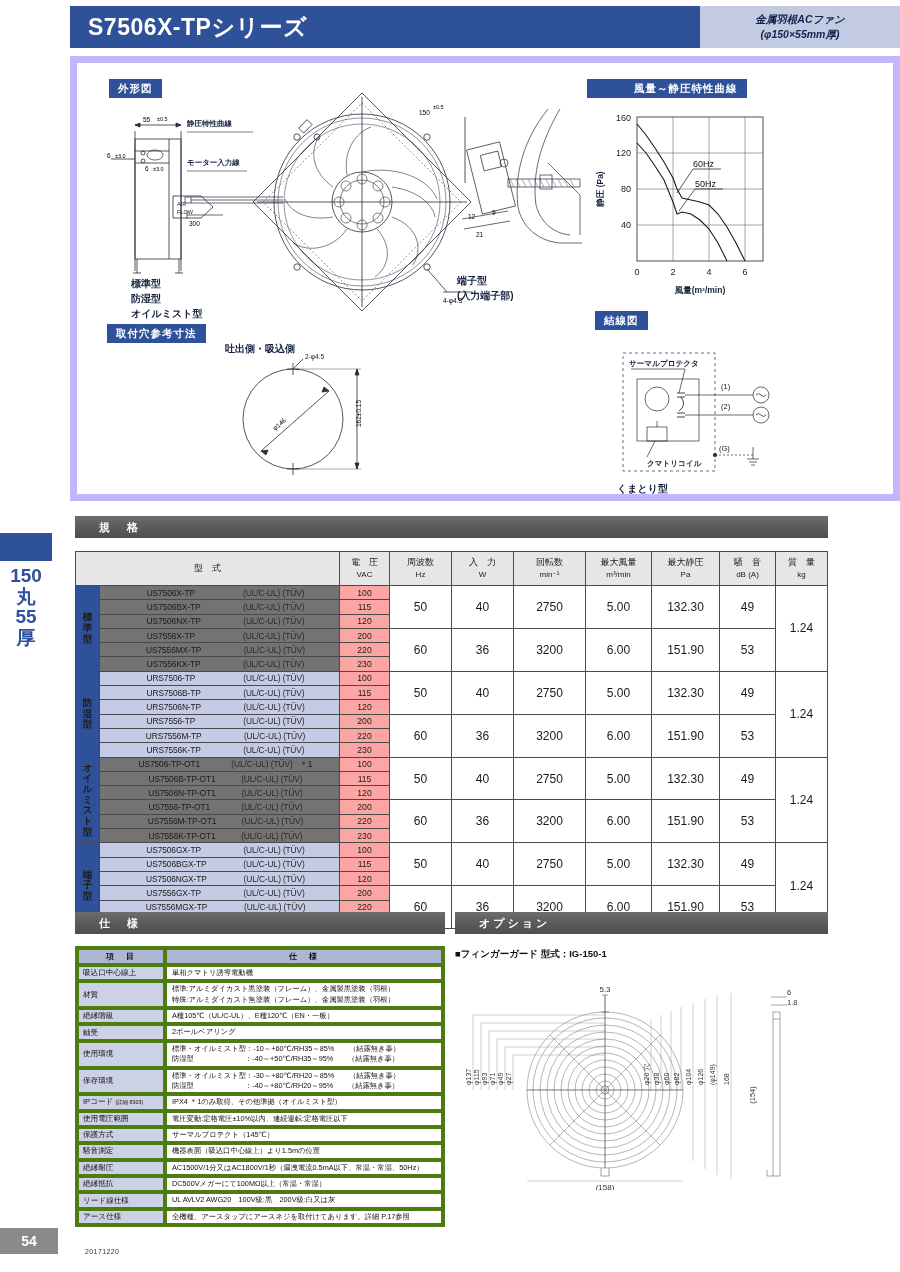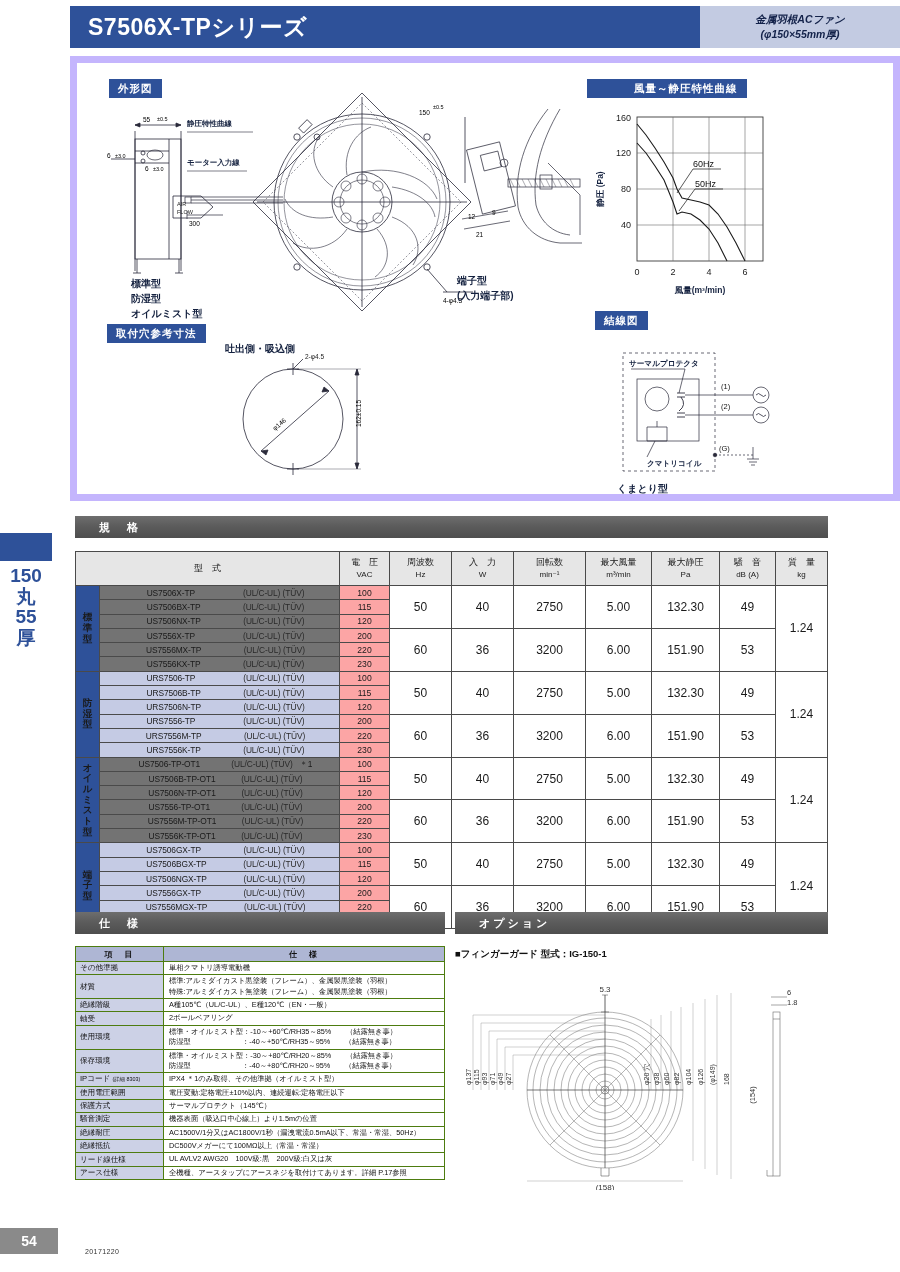--- a/index.html
+++ b/index.html
@@ -100,21 +100,21 @@
   .shade-dark { background:#737373;margin-top:27px; }
   .shade-light { background:#c5cbe4; }
   .v-cell { width:50px; background:#fca5a5; font-size:8.6px; }
   .num-cell { font-size:12px; }
 
   
   .spec2 {
     position:absolute; left:75px; top:946px; width:370px;
     border-collapse:collapse; font-size:7.3px;
   }
-  .spec2 th, .spec2 td { border:1px solid #4d7c0f; padding:1px 3px; color:#111; }
+  .spec2 th, .spec2 td { border:4px solid #4d7c0f; padding:1px 3px; color:#111; }
   .spec2 th { background:#aeb6d4; font-weight:bold; text-align:center; font-size:8px; letter-spacing:2px; height:15px;}
   .spec2 td.k { background:#ccd1e6; width:88px; font-size:7.6px; padding-left:4px; }
   .spec2 td.v { background:#fff; font-size:7.3px; line-height:1.42; padding-left:5px;}
   .spec2 td.k small { font-size:5.4px; }
 
   
   .opt-title { position:absolute; left:455px; top:948px; font-size:9.5px; font-weight:bold; color:#111; }
 
   
   .pagebox {
@@ -620,21 +620,21 @@
 
 <table class="spec2">
   <thead>
     <tr>
       <th>項　目</th>
       <th>仕　様</th>
     </tr>
   </thead>
   <tbody id="detail-body">
       <tr>
-        <td class="k">その他準拠</td>
+        <td class="k">吸込口中心線上</td>
         <td class="v">
           <div>単相クマトリ誘導電動機</div>
         </td>
       </tr>
       <tr>
         <td class="k">材質</td>
         <td class="v">
           <div>標準:アルミダイカスト黒塗装（フレーム）、金属製黒塗装（羽根）</div>
           <div>特殊:アルミダイカスト無塗装（フレーム）、金属製黒塗装（羽根）</div>
         </td>

